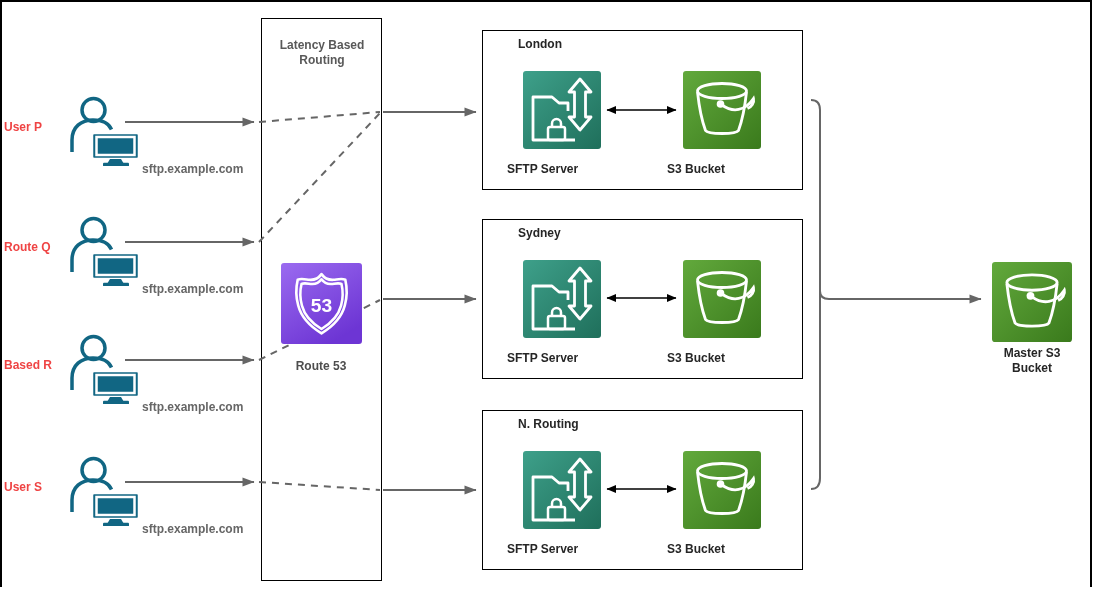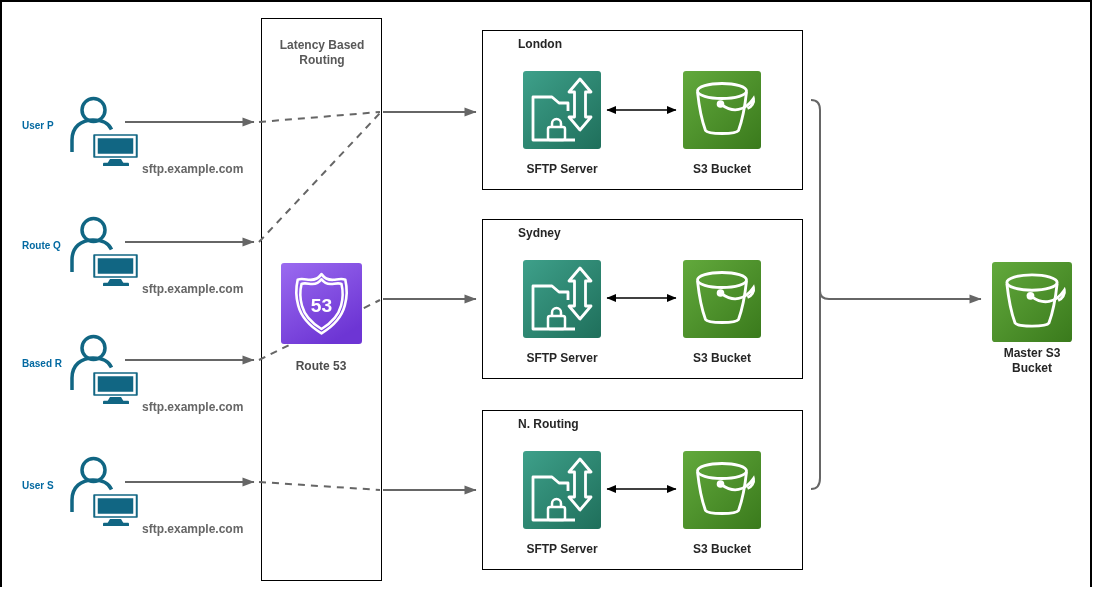--- a/index.html
+++ b/index.html
@@ -6,28 +6,28 @@
   .stage{
     position:relative;width:1095px;height:587px;background:#fff;overflow:hidden;
     font-family:"Liberation Sans","DejaVu Sans",sans-serif;font-weight:bold;color:#2b2b2b;
   }
   .frame{position:absolute;left:0;top:0;width:1092px;height:592px;border:2px solid #000;box-sizing:border-box;}
   .box{position:absolute;background:#fff;border:1.5px solid #000;box-sizing:border-box;}
   .latency-box{left:261px;top:18px;width:121px;height:563px;}
   .latency-title{position:absolute;left:266px;top:38px;width:112px;text-align:center;font-size:12px;line-height:15px;color:#595959;}
   .region{left:482px;width:321px;height:160px;}
   .region-name{position:absolute;left:20px;top:6px;font-size:12px;color:#262626;padding-left:15px;}
-  .node-label{position:absolute;width:110px;text-align:center;font-size:12px;color:#262626;top:131px;}
+  .node-label{position:absolute;width:110px;font-size:12px;color:#262626;top:131px;}
   .lbl-sftp{left:24px;}
   .lbl-s3{left:184px;}
   .node{position:absolute;width:78px;height:78px;top:40px;}
   .node.sftp{left:40px;}
   .node.s3{left:200px;}
   .abs{position:absolute;}
-  .user-name{position:absolute;left:22px;width:50px;font-size:10px;color:#0369a1;}
+  .user-name{position:absolute;left:4px;width:50px;font-size:12px;color:#ef4444;}
   .user-host{position:absolute;left:142px;width:108px;font-size:12px;color:#666;margin-top:27px;}
   .r53-label{position:absolute;left:271px;top:359px;width:100px;text-align:center;font-size:12px;color:#4d4d4d;}
   .repl-label{position:absolute;left:843px;top:321px;width:130px;text-align:center;font-size:12px;line-height:15px;color:#595959;}
   .master-label{position:absolute;left:990px;top:346px;width:84px;text-align:center;font-size:12px;line-height:15px;color:#262626;}
   svg.overlay{position:absolute;left:0;top:0;pointer-events:none;}
   .c-gray{stroke:#666;stroke-width:2;fill:none;}
   .c-dash{stroke:#666;stroke-width:2;fill:none;stroke-dasharray:7 6;}
   .c-black{stroke:#000;stroke-width:1.6;fill:none;}
 </style>
 </head>

